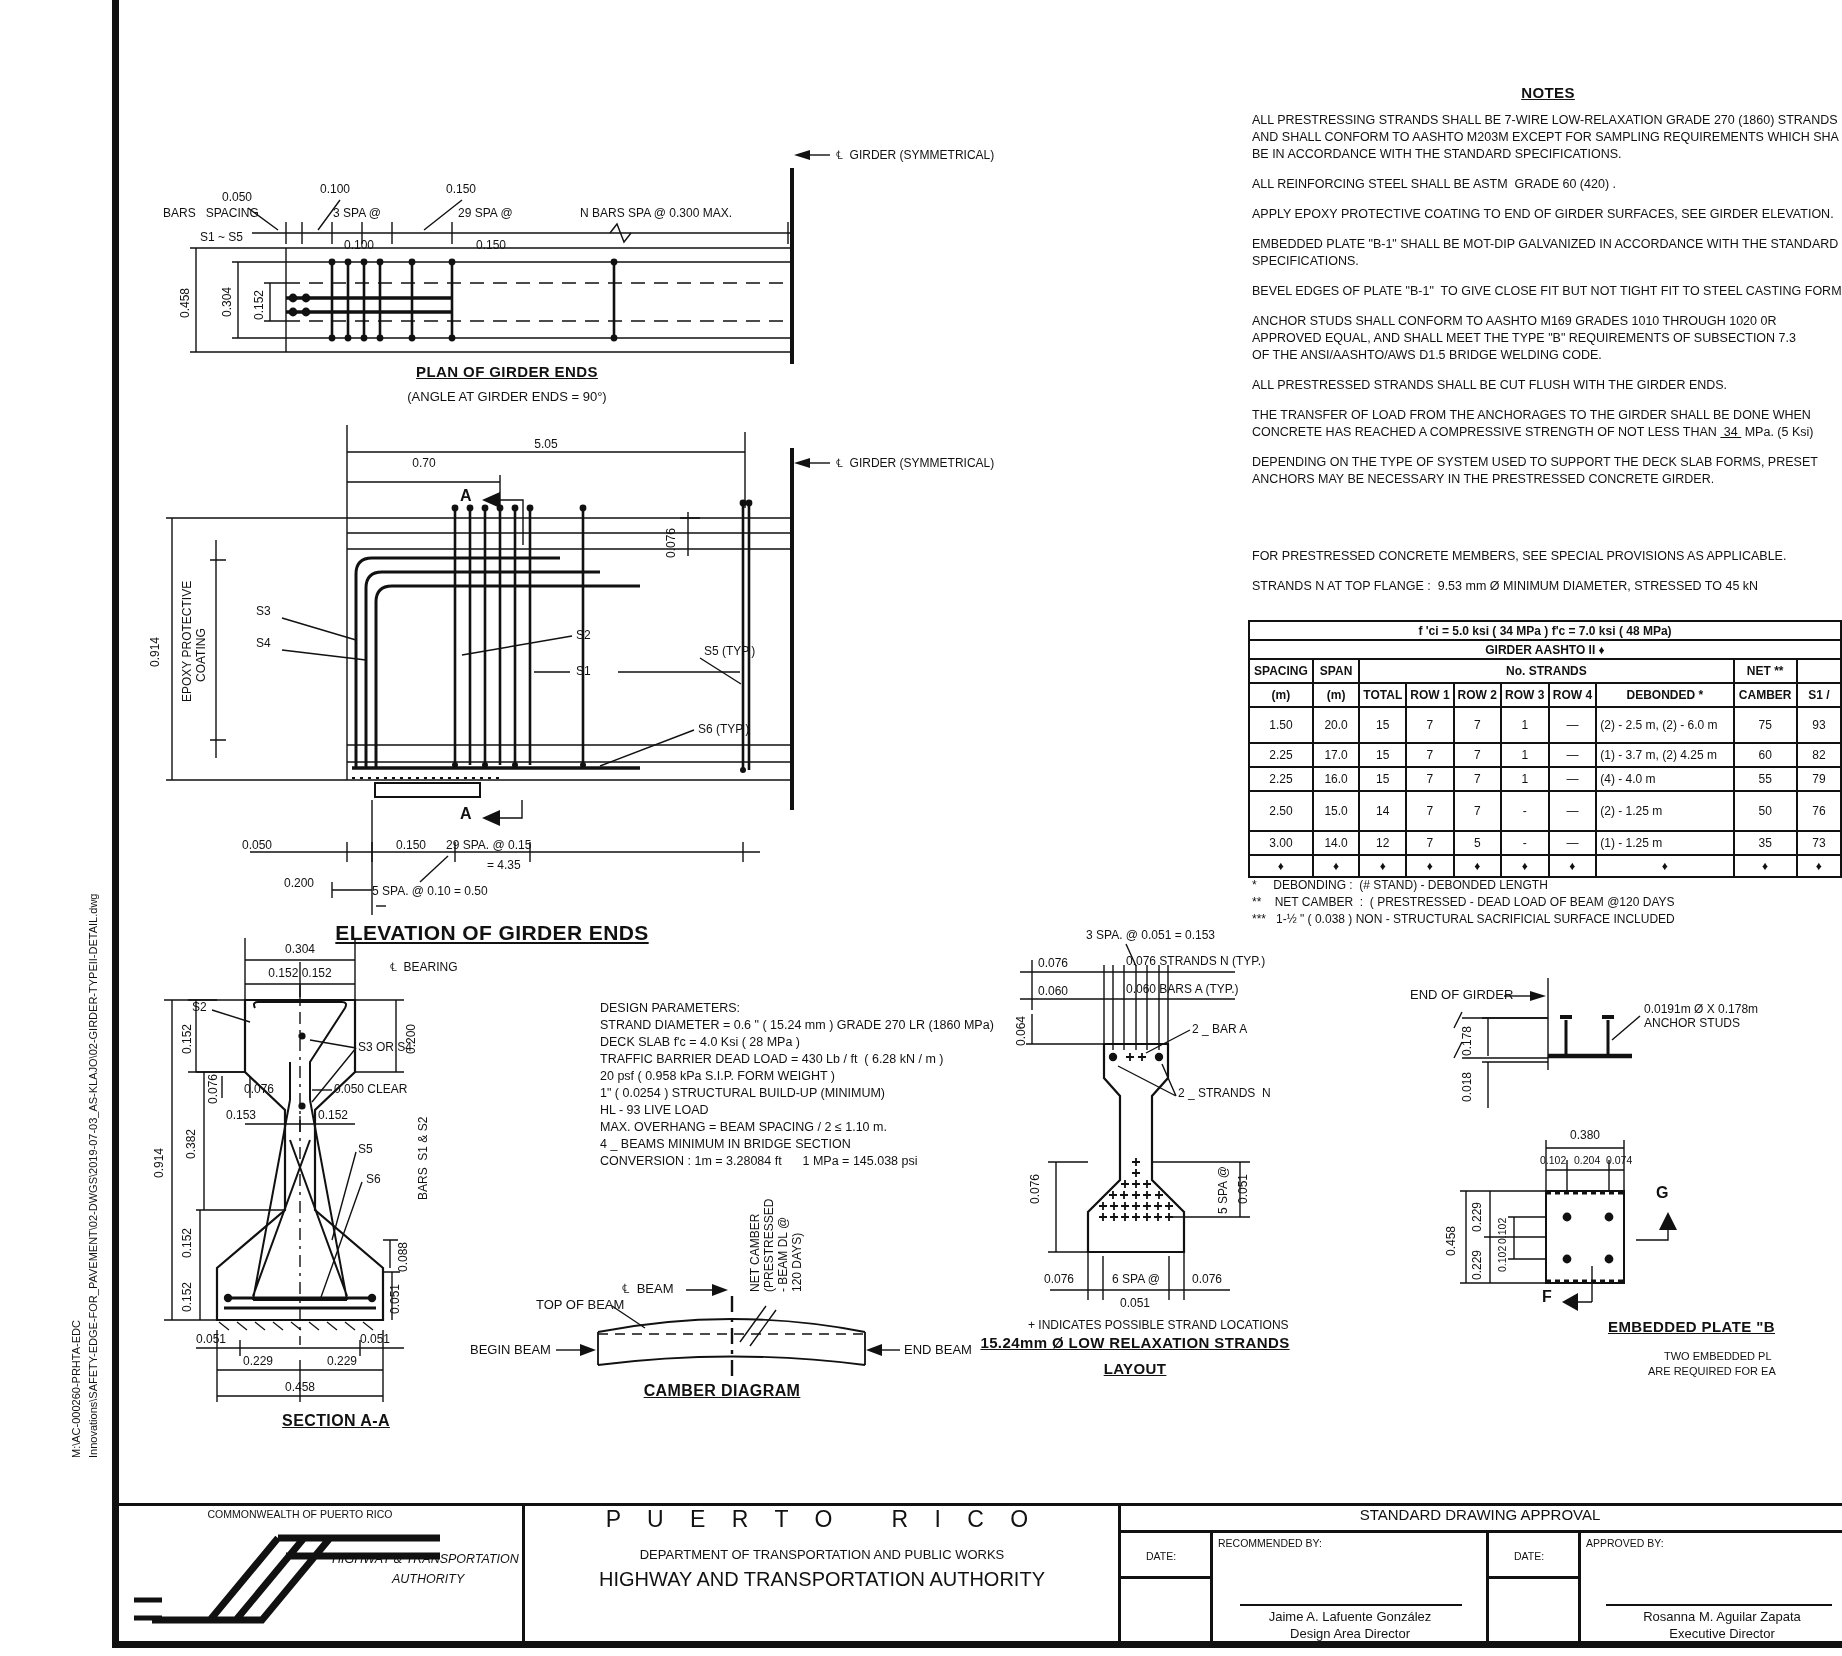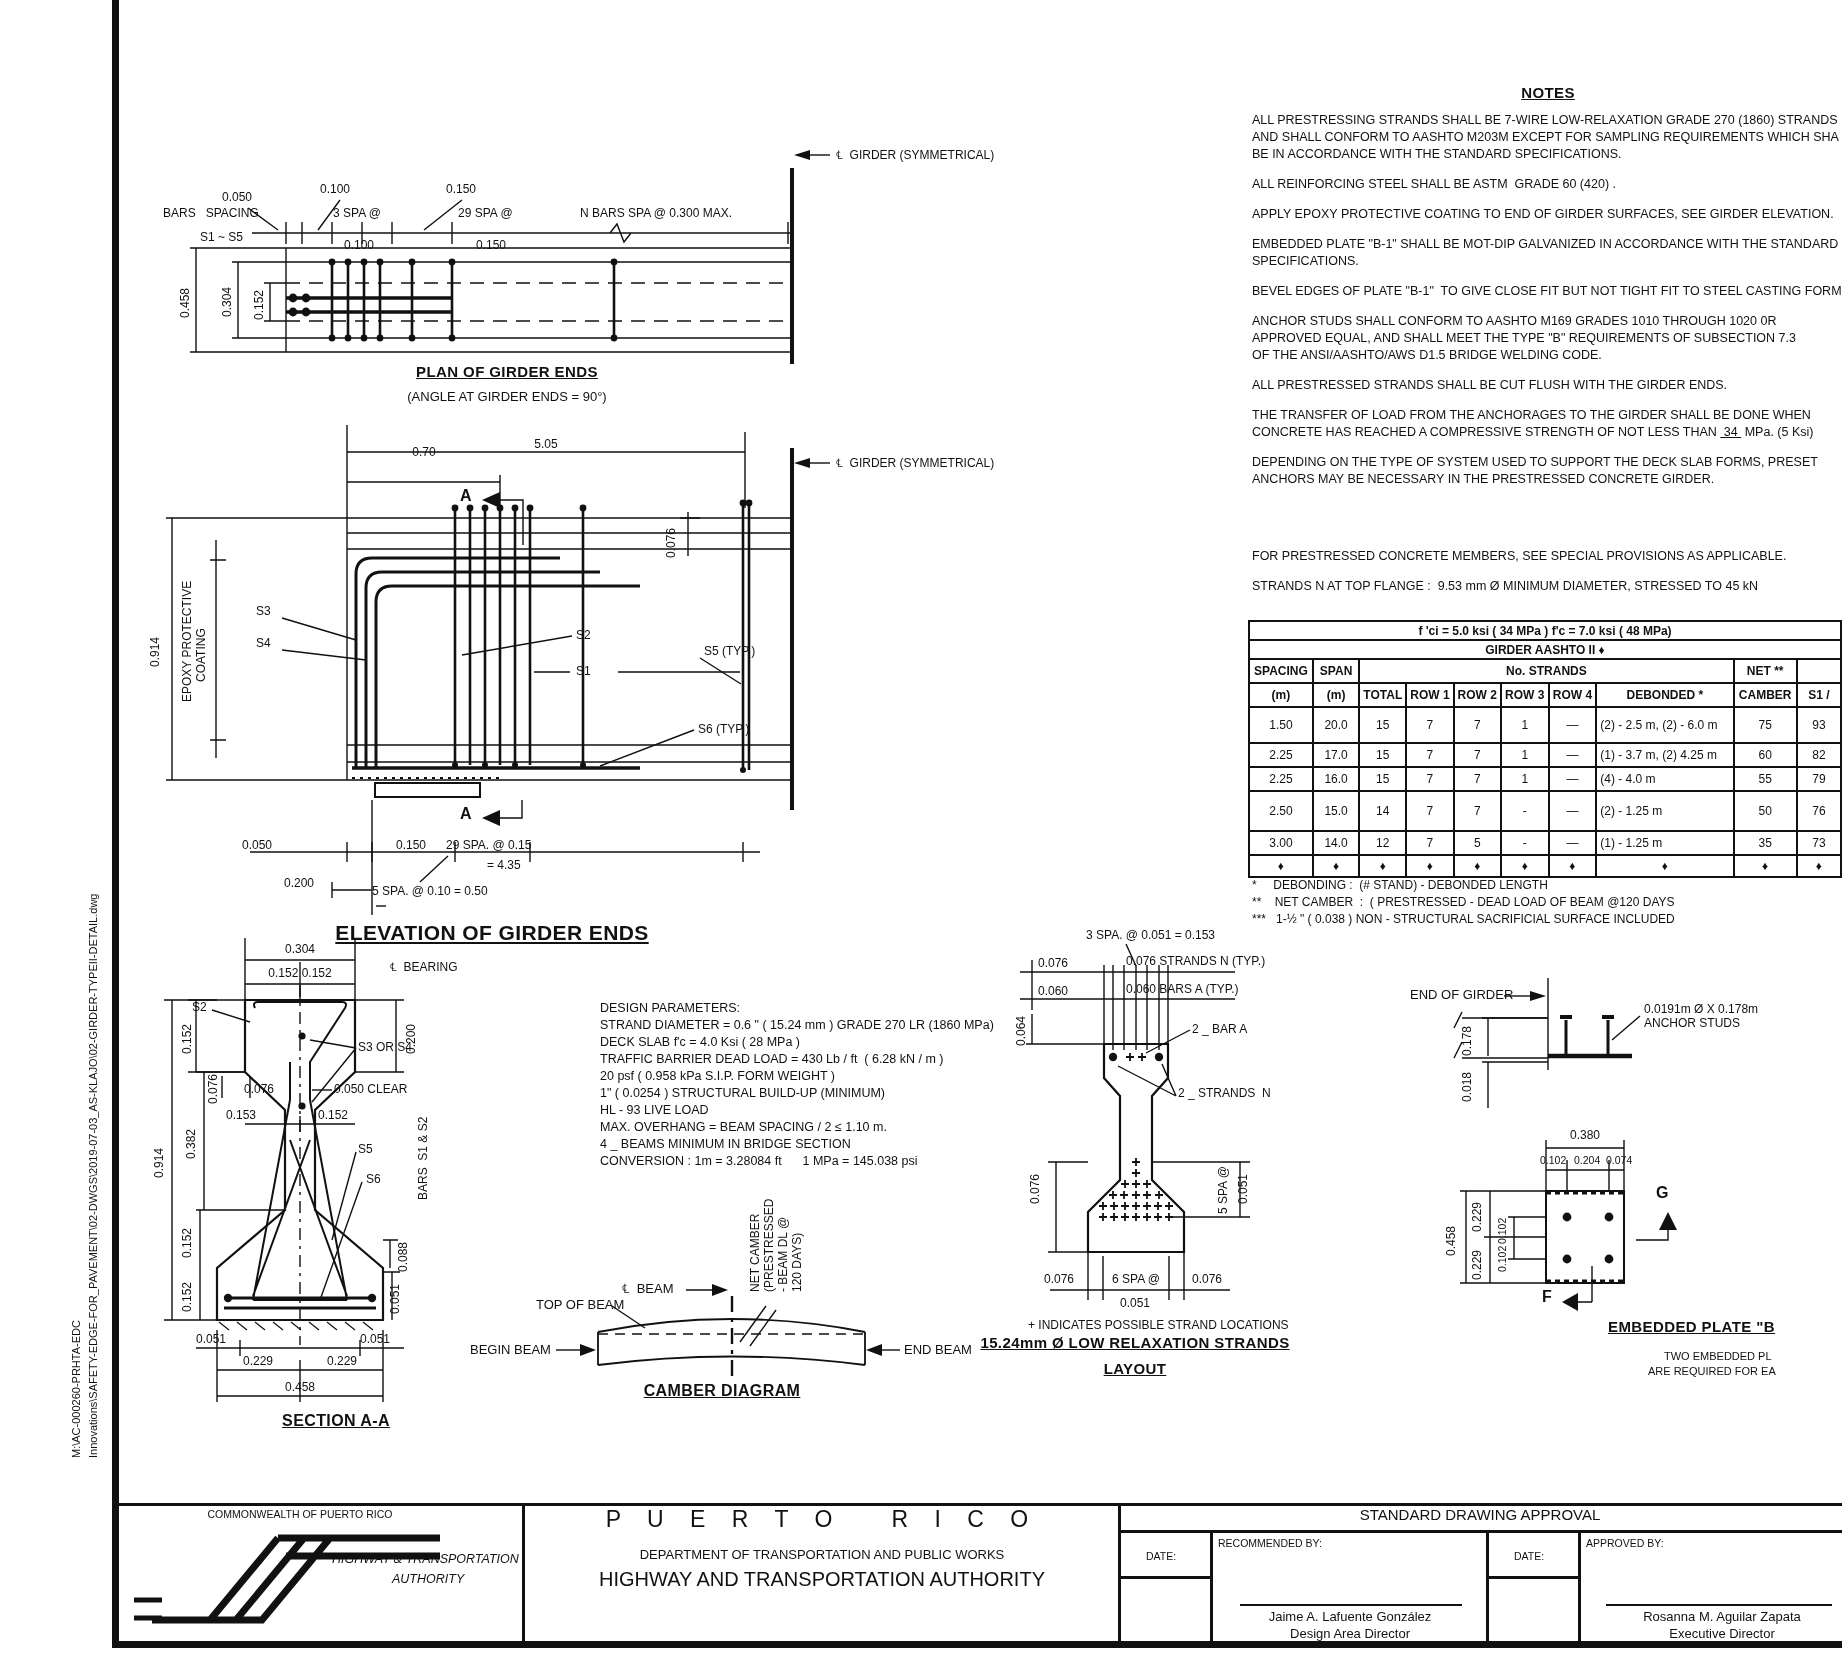--- a/index.html
+++ b/index.html
@@ -235,21 +235,21 @@
 <div class="lb" style="left:476px;top:238px;">0.150</div>
 <div class="lb" style="left:580px;top:206px;">N BARS SPA @ 0.300 MAX.</div>
 <div class="lb" style="left:836px;top:148px;">℄  GIRDER (SYMMETRICAL)</div>
 <div class="lb v" style="left:178px;top:318px;">0.458</div>
 <div class="lb v" style="left:220px;top:317px;">0.304</div>
 <div class="lb v" style="left:252px;top:320px;">0.152</div>
 <div class="lb t c" style="left:507px;top:365px;">PLAN OF GIRDER ENDS</div>
 <div class="lb s13 c" style="left:507px;top:390px;">(ANGLE AT GIRDER ENDS = 90°)</div>
 
 <div class="lb c" style="left:546px;top:437px;">5.05</div>
-<div class="lb c" style="left:424px;top:445px;text-align:right;">0.70</div>
+<div class="lb c" style="left:424px;top:456px;text-align:right;">0.70</div>
 <div class="lb s16" style="left:460px;top:489px;font-weight:bold;">A</div>
 <div class="lb v" style="left:664px;top:558px;">0.076</div>
 <div class="lb v" style="left:180px;top:702px;">EPOXY PROTECTIVE
       COATING</div>
 <div class="lb v" style="left:148px;top:667px;">0.914</div>
 <div class="lb" style="left:256px;top:604px;">S3</div>
 <div class="lb" style="left:256px;top:636px;">S4</div>
 <div class="lb" style="left:576px;top:628px;">S2</div>
 <div class="lb" style="left:576px;top:664px;">S1</div>
 <div class="lb" style="left:704px;top:644px;">S5 (TYP.)</div>

